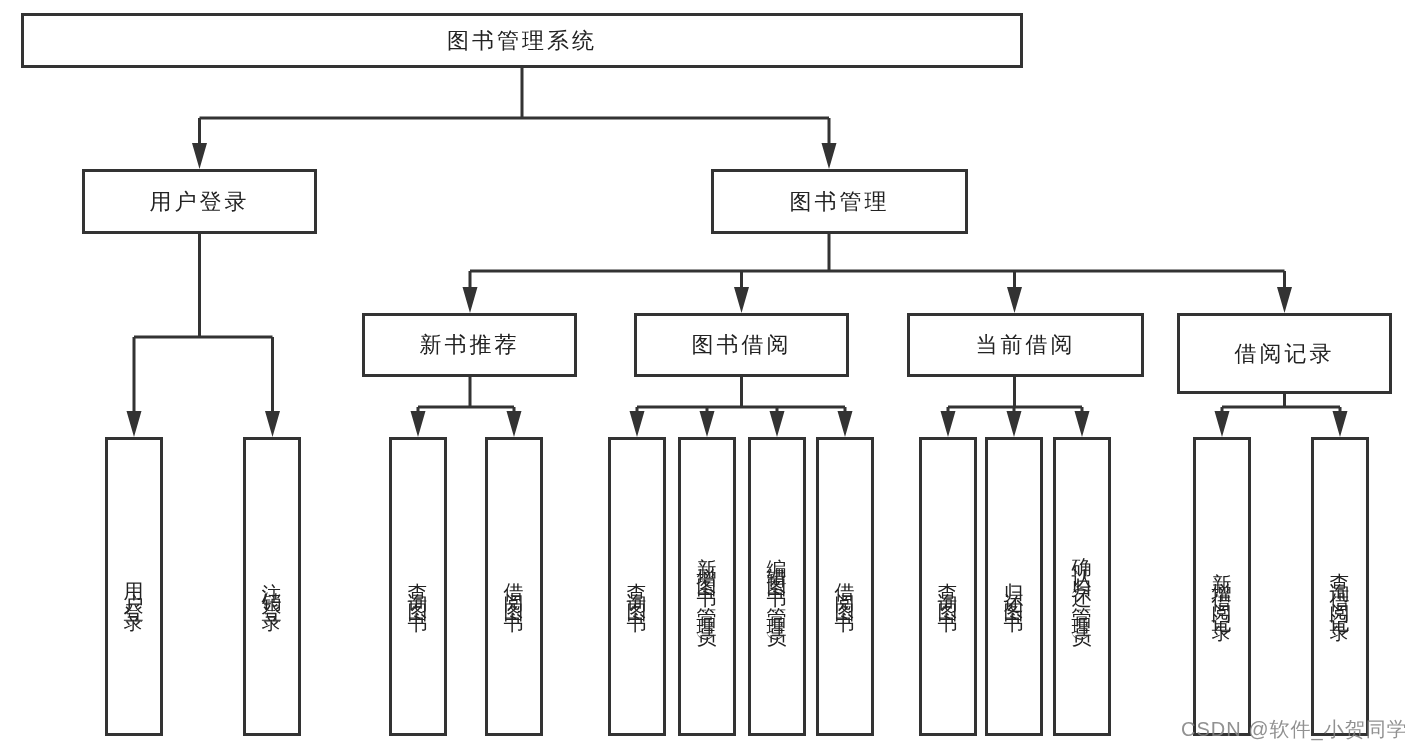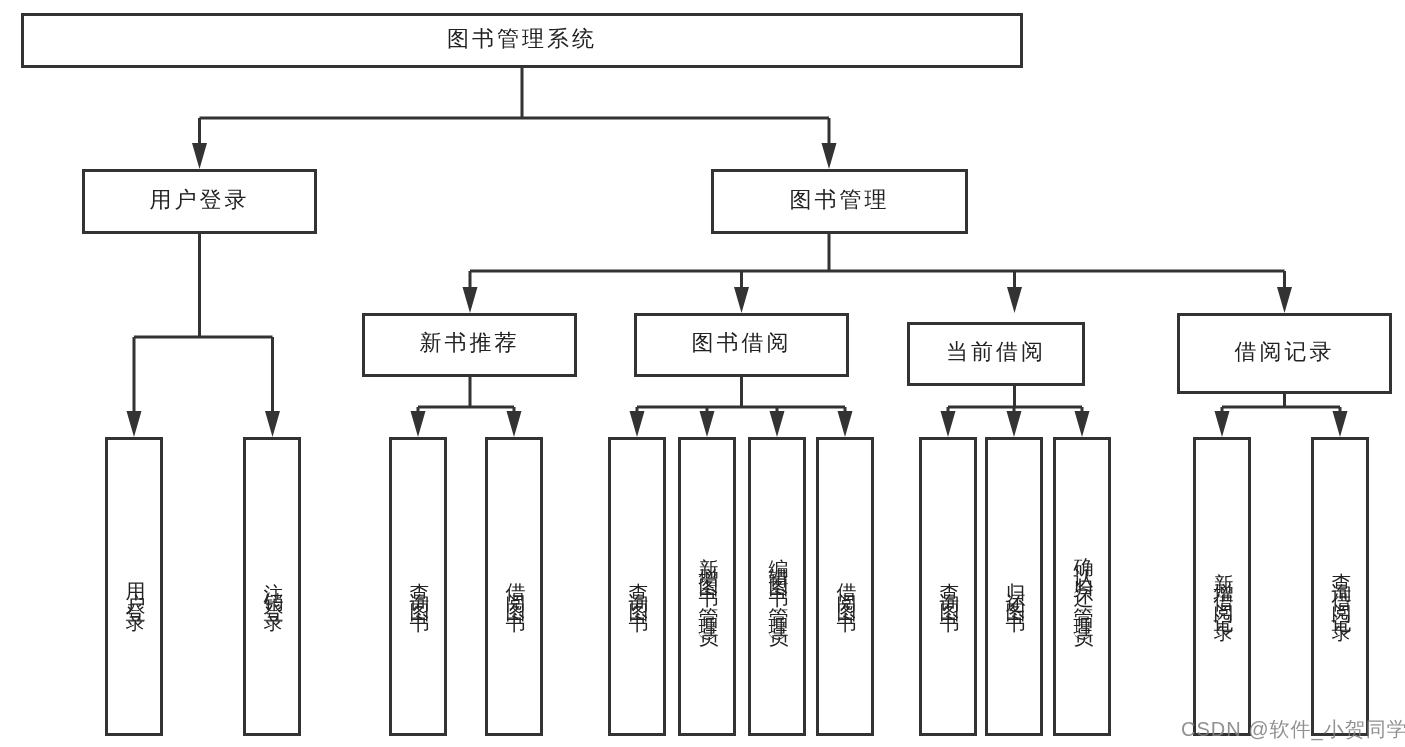--- a/index.html
+++ b/index.html
@@ -24,21 +24,20 @@
   .node {
     position: absolute;
     box-sizing: border-box;
     border: 3px solid #333333;
     background: #ffffff;
     display: flex;
     align-items: center;
     justify-content: center;
     color: #222222;
     text-align: center;
-    font-family: Liberation Mono, monospace;
   }
   .node.h {
     font-size: 22px;
     letter-spacing: 3px;
     line-height: 1;
   }
   .node.leaf {
     font-size: 20px;
   }
   .node.leaf .vtext {
@@ -96,21 +95,21 @@
              M1332.5 411 L1347.5 411 L1340 437 Z"></path>
   </svg>
 
   <div class="node h" style="left:21px; top:13px; width:1002px; height:55px;">图书管理系统</div>
 
   <div class="node h" style="left:82px; top:169px; width:235px; height:65px;">用户登录</div>
   <div class="node h" style="left:711px; top:169px; width:257px; height:65px;">图书管理</div>
 
   <div class="node h" style="left:362px; top:313px; width:215px; height:64px;text-align:center;">新书推荐</div>
   <div class="node h" style="left:634px; top:313px; width:215px; height:64px;">图书借阅</div>
-  <div class="node h" style="left:907px; top:322px; width:178px; height:64px;">当前借阅</div>
+  <div class="node h" style="left:907px; top:313px; width:237px; height:64px;">当前借阅</div>
   <div class="node h" style="left:1177px; top:313px; width:215px; height:81px;">借阅记录</div>
 
   <div class="node leaf" style="left:105px; top:437px; width:58px; height:299px;">
     <span class="vtext">用户登录</span>
   </div>
   <div class="node leaf" style="left:243px; top:437px; width:58px; height:299px;">
     <span class="vtext">注销登录</span>
   </div>
 
   <div class="node leaf" style="left:389px; top:437px; width:58px; height:299px;">

